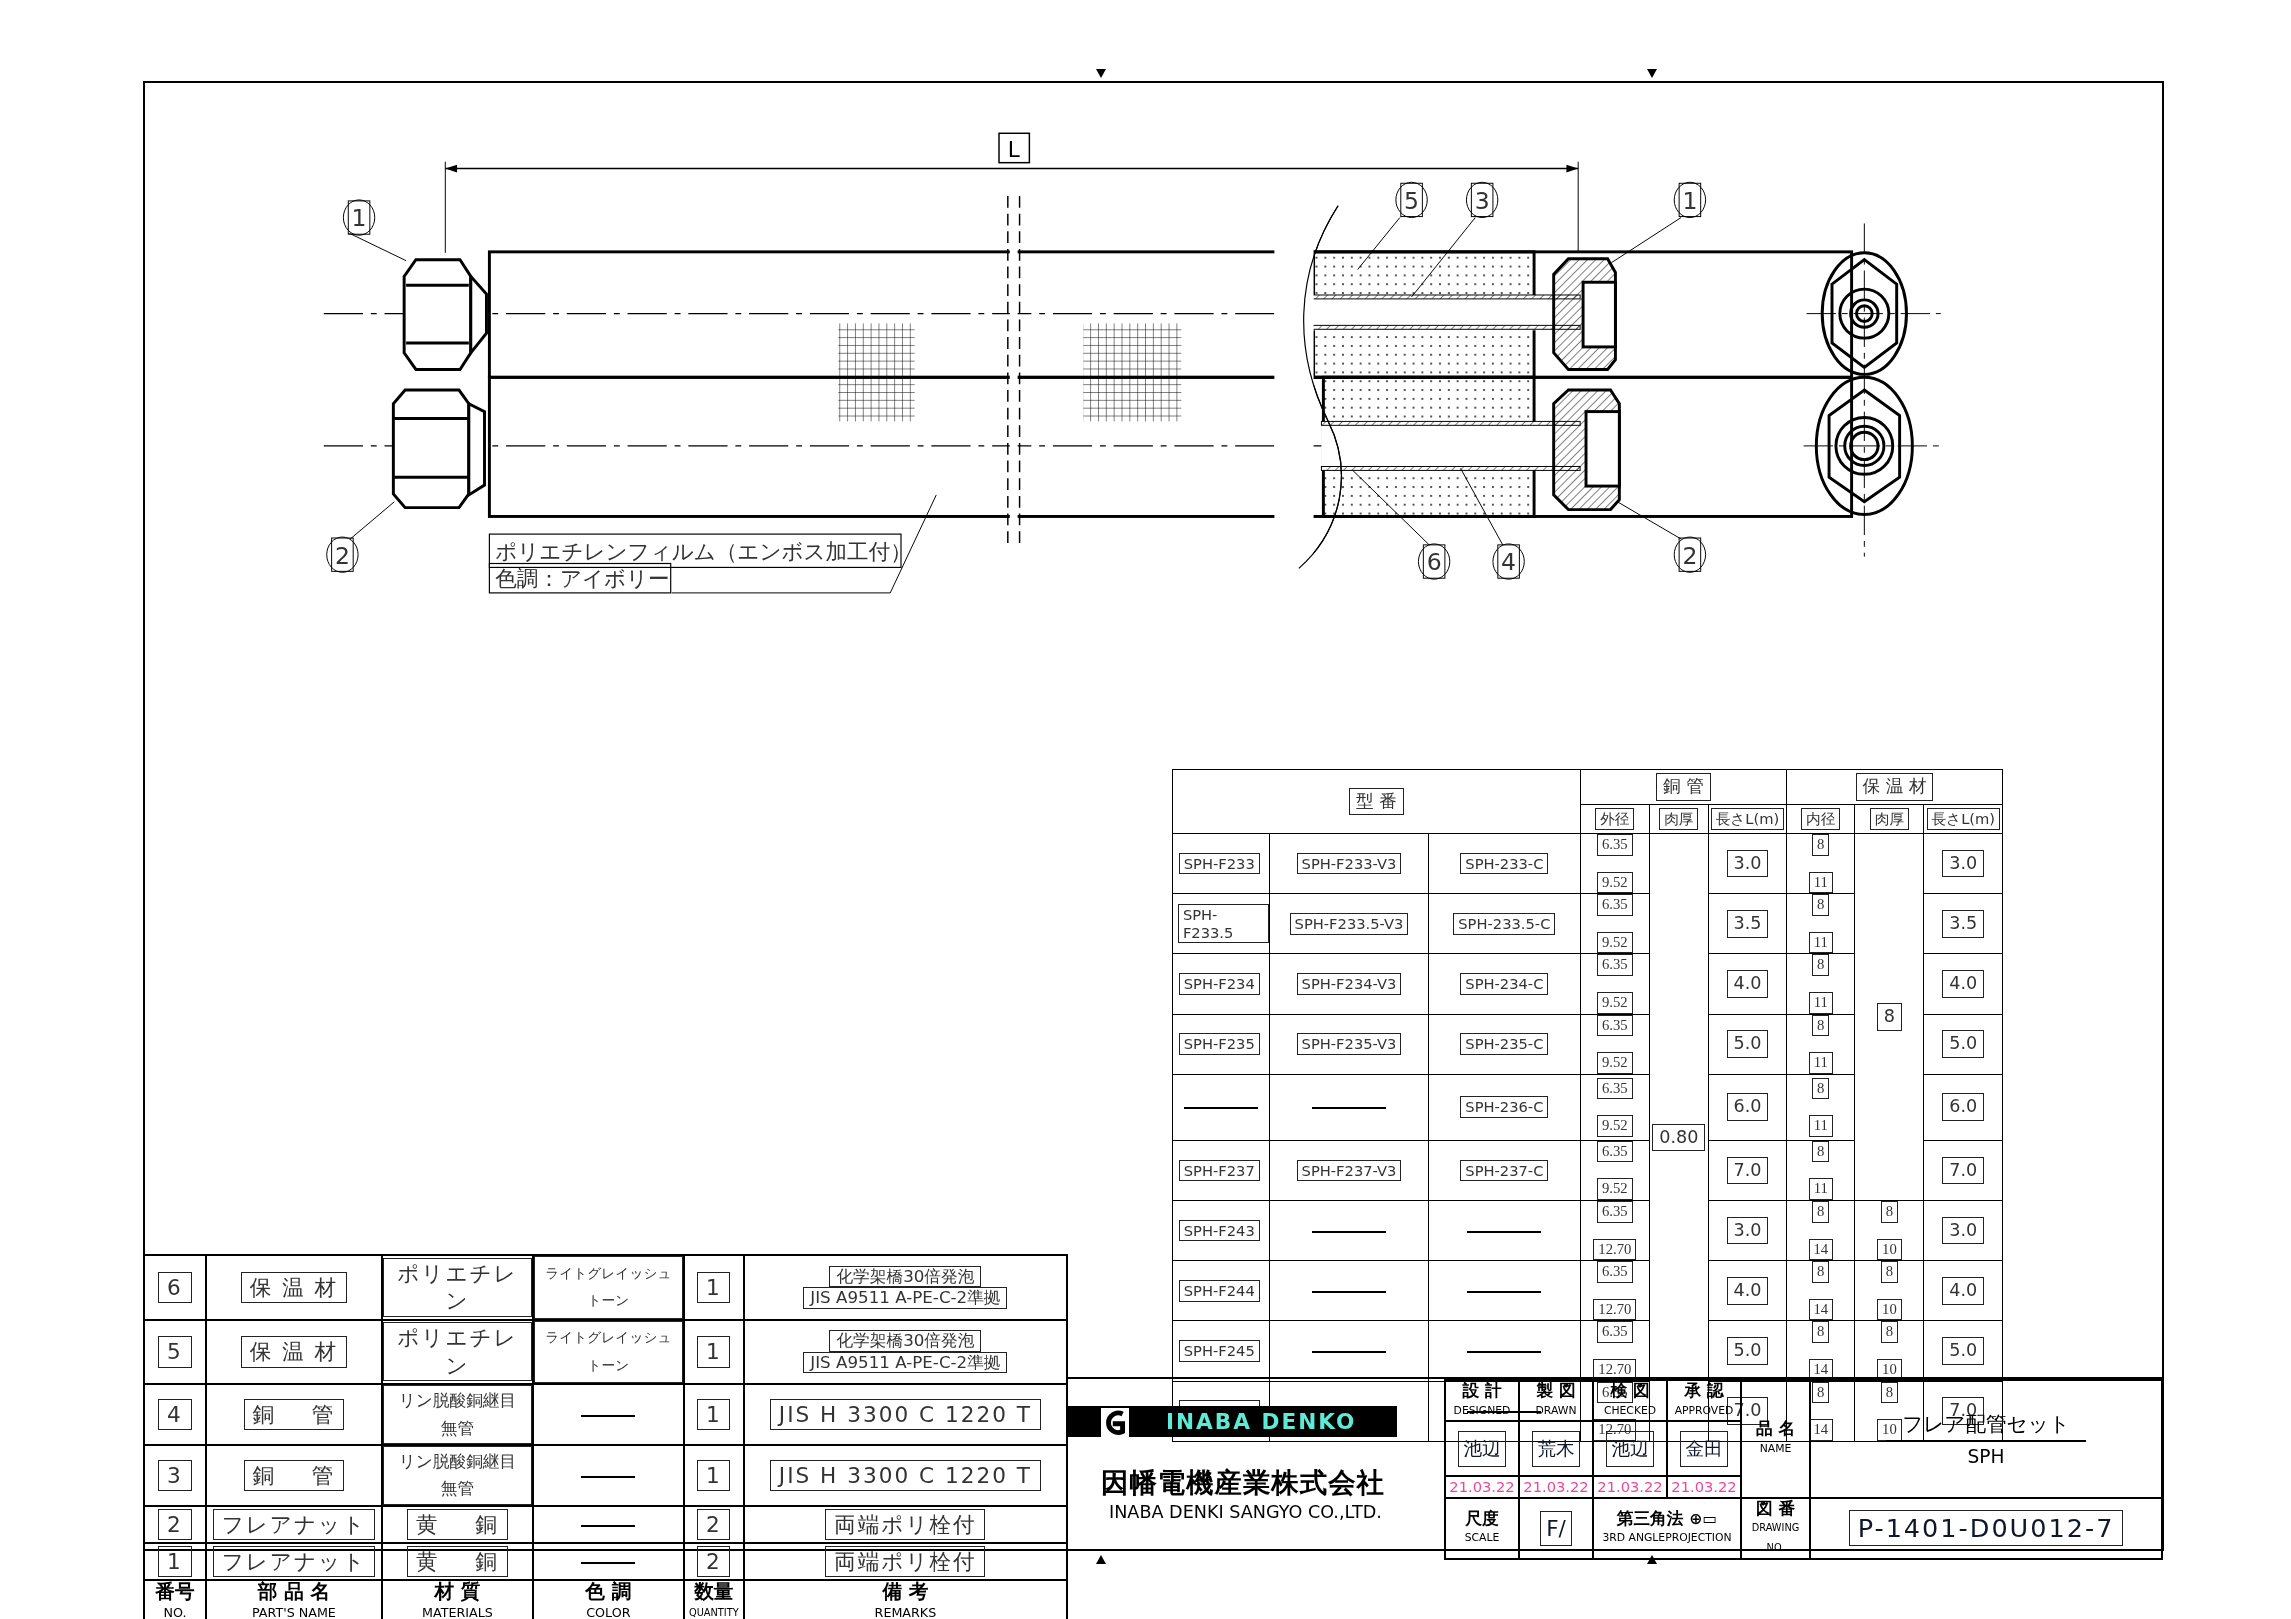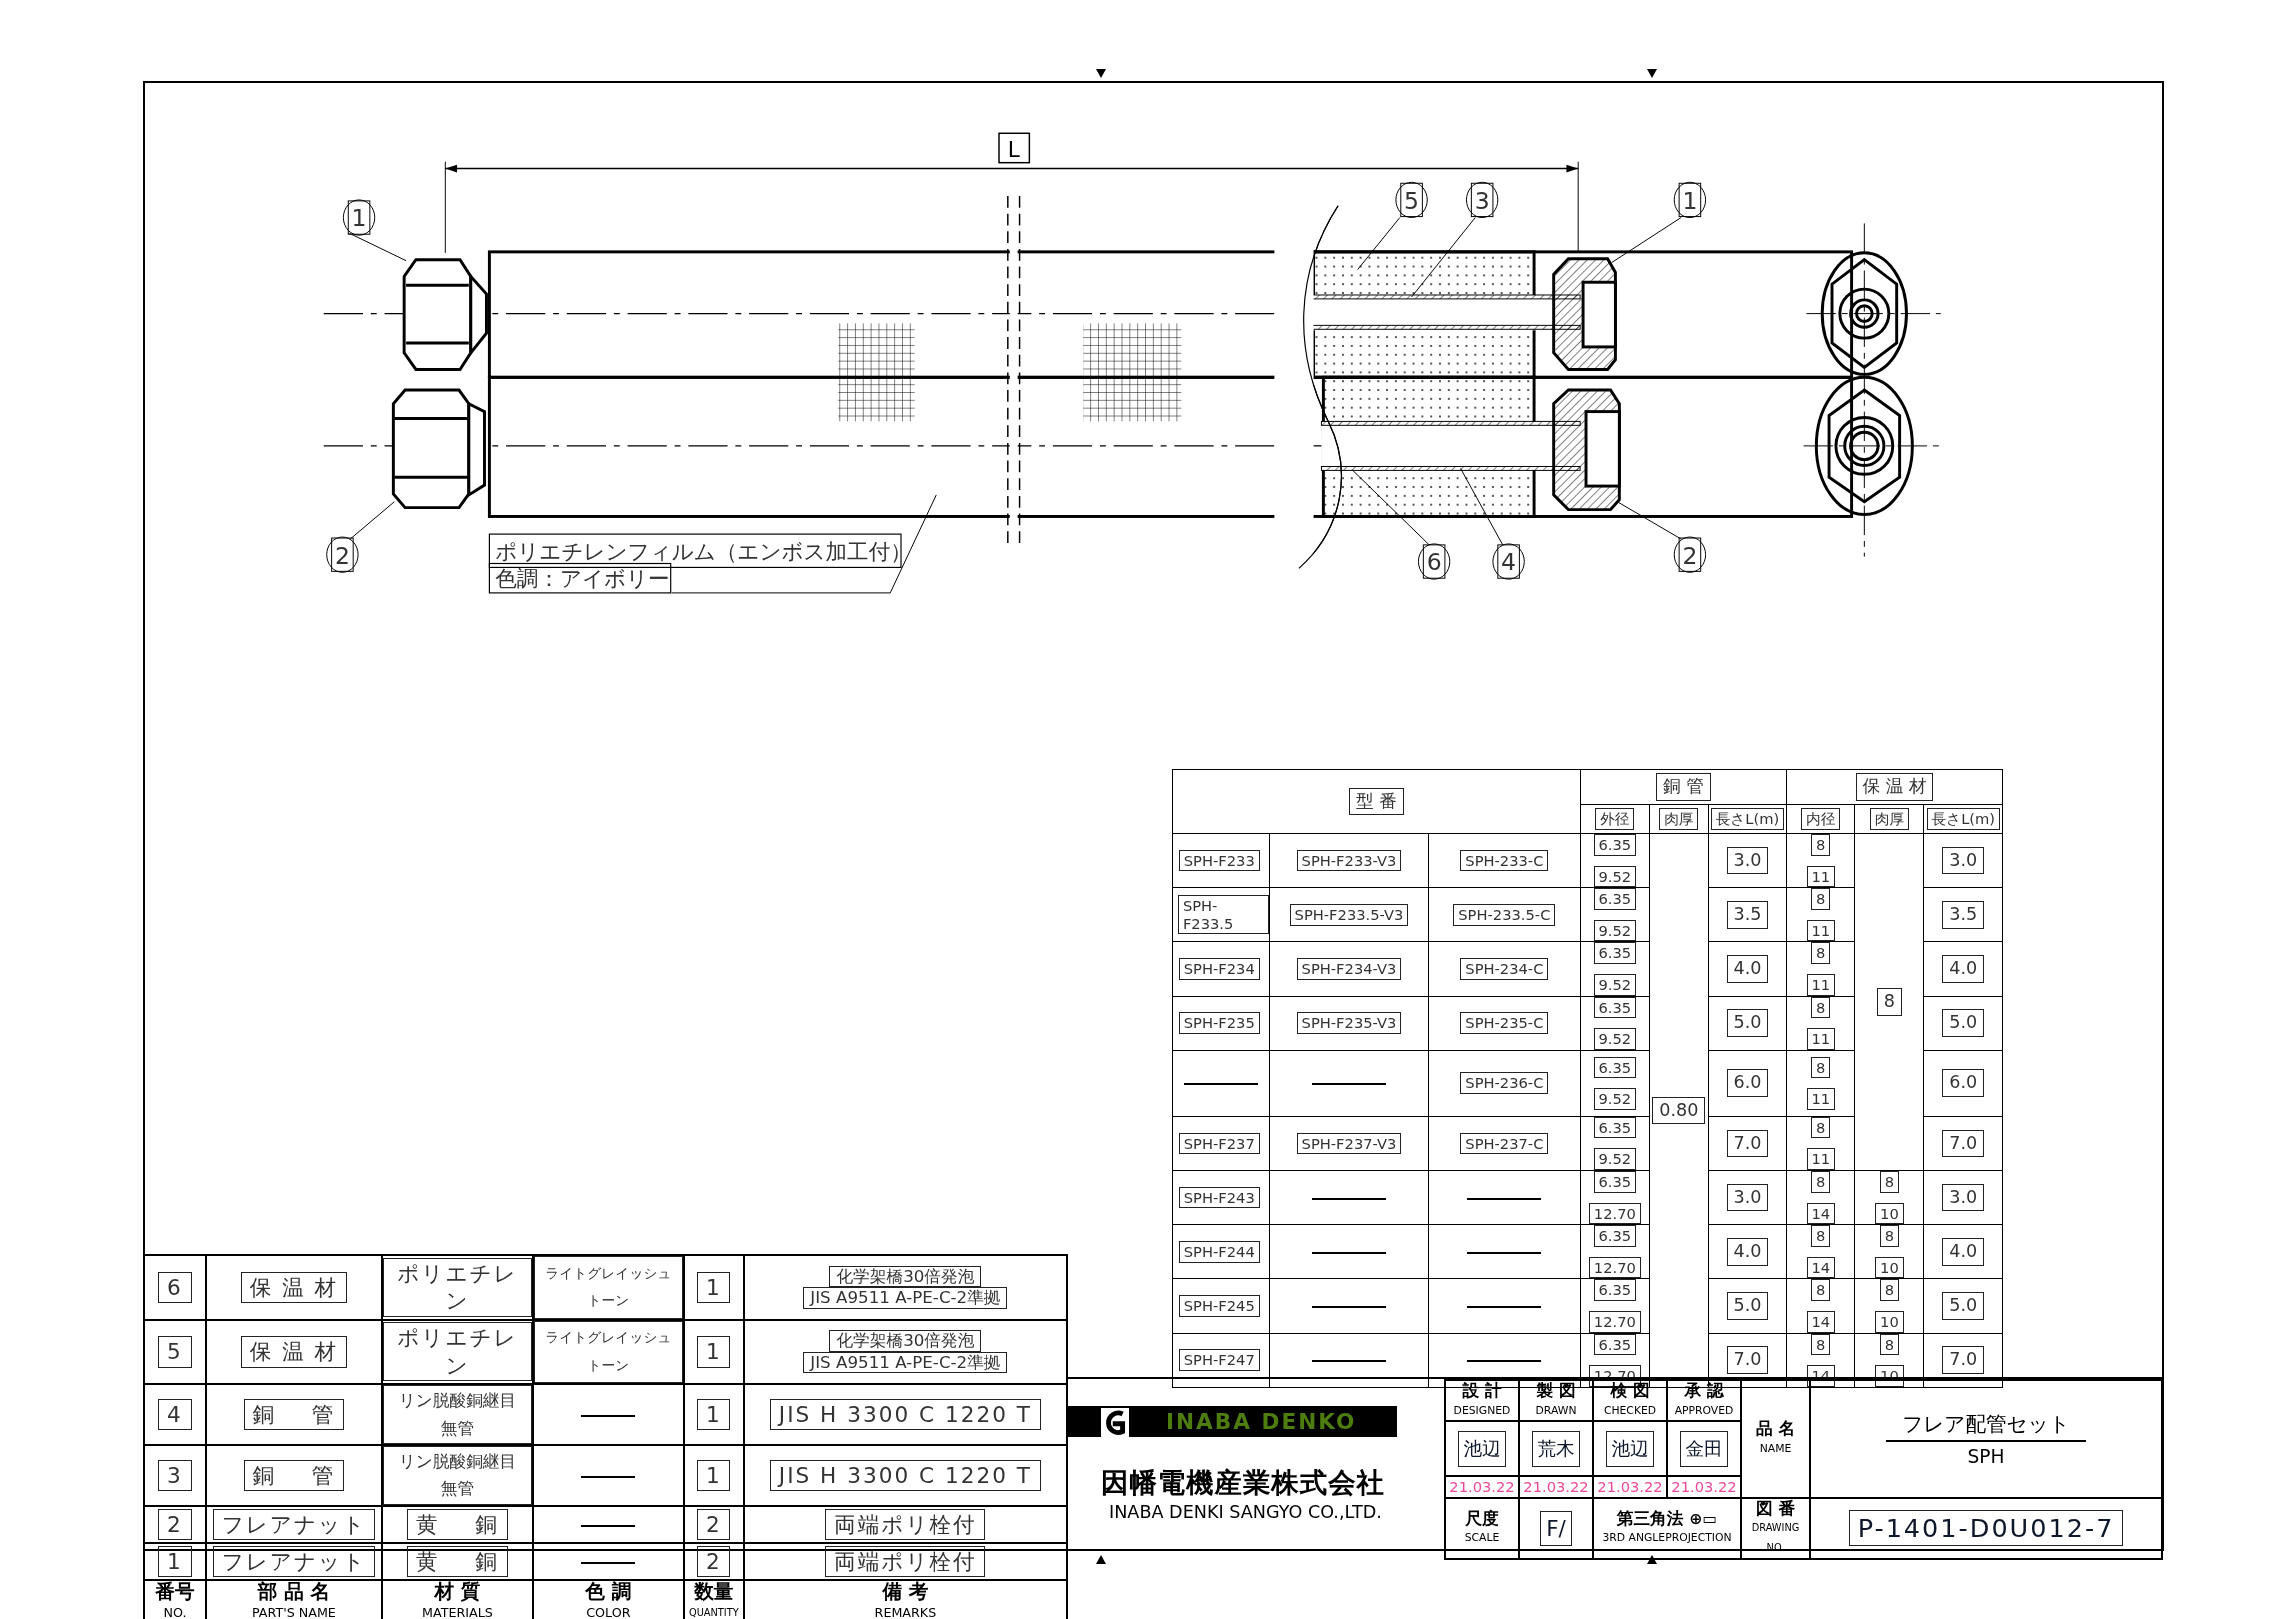--- a/index.html
+++ b/index.html
@@ -10,34 +10,34 @@
   .marker{position:absolute;width:0;height:0;border-left:5.9px solid transparent;border-right:5.9px solid transparent;}
   .marker.down{border-top:9.8px solid #000;}
   .marker.up{border-bottom:9.8px solid #000;}
   
   .spec{position:absolute;left:1172px;top:769px;width:831px;height:567px;}
   .spec table{border-collapse:collapse;width:100%;height:100%;table-layout:fixed;}
   .spec td{border:1.5px solid #000;text-align:center;vertical-align:middle;font-size:17.6px;padding:0;}
   .box{display:inline-block;border:1.5px solid #222;padding:2px 5.9px;font-size:17.6px;line-height:21.6px;color:#333;}
   .box.sm{font-size:14.7px;padding:1px 3.9px;line-height:17.6px;}
   .dash{display:inline-block;width:74px;border-top:2px solid #000;vertical-align:middle;}
-  .stack{display:flex;flex-direction:column;align-items:center;justify-content:center;gap:10px;}
+  .stack{display:flex;flex-direction:column;align-items:center;justify-content:center;gap:16px;font-family:Liberation Serif, serif;}
   
   .parts{position:absolute;left:143px;top:1254px;width:925px;height:298px;}
   .parts table{border-collapse:collapse;width:100%;height:100%;table-layout:fixed;}
   .parts td{border:2px solid #000;text-align:center;vertical-align:middle;padding:0;font-size:21.6px;}
   .parts .hdr td{font-size:19.6px;font-weight:bold;line-height:21.6px;}
   .parts .hdr small{display:block;font-size:12.7px;font-weight:normal;}
   .pbox{display:inline-block;border:1.5px solid #222;padding:1px 7.8px;font-size:21.6px;color:#333;line-height:27.4px;letter-spacing:2px;}
   .pbox.narrow{font-size:13.7px;letter-spacing:0;padding:2.9px 3.9px;}
   .remark2{display:flex;flex-direction:column;align-items:center;font-size:16.7px;line-height:19.6px;color:#333;}
   .remark2 span{border:1.5px solid #222;padding:0 5.9px;}
   
   .title{position:absolute;left:1068px;top:1377px;width:1096px;height:174px;border-top:2.9px solid #000;}
-  .logo-bar{position:absolute;left:0;top:27.4px;width:329px;height:31px;background:#000;color:#4d7c0f;}
+  .logo-bar{position:absolute;left:0;top:27.4px;width:329px;height:31px;background:#000;color:#5eead4;}
   .tb-table{position:absolute;left:376px;top:0;width:719px;height:174px;}
   .tb-table table{border-collapse:collapse;width:100%;height:100%;table-layout:fixed;}
   .tb-table td{border:2px solid #000;text-align:center;vertical-align:middle;padding:0;}
   .tb-lbl{font-size:16.7px;font-weight:bold;line-height:19.6px;}
   .tb-lbl small{display:block;font-size:10.8px;font-weight:normal;}
   .stamp{display:inline-block;border:1.5px solid #222;padding:3.9px 4.9px;font-size:18.6px;color:#0f172a;}
   .date{font-size:14.7px;color:#ec4899;}
 </style>
 </head>
 <body>

